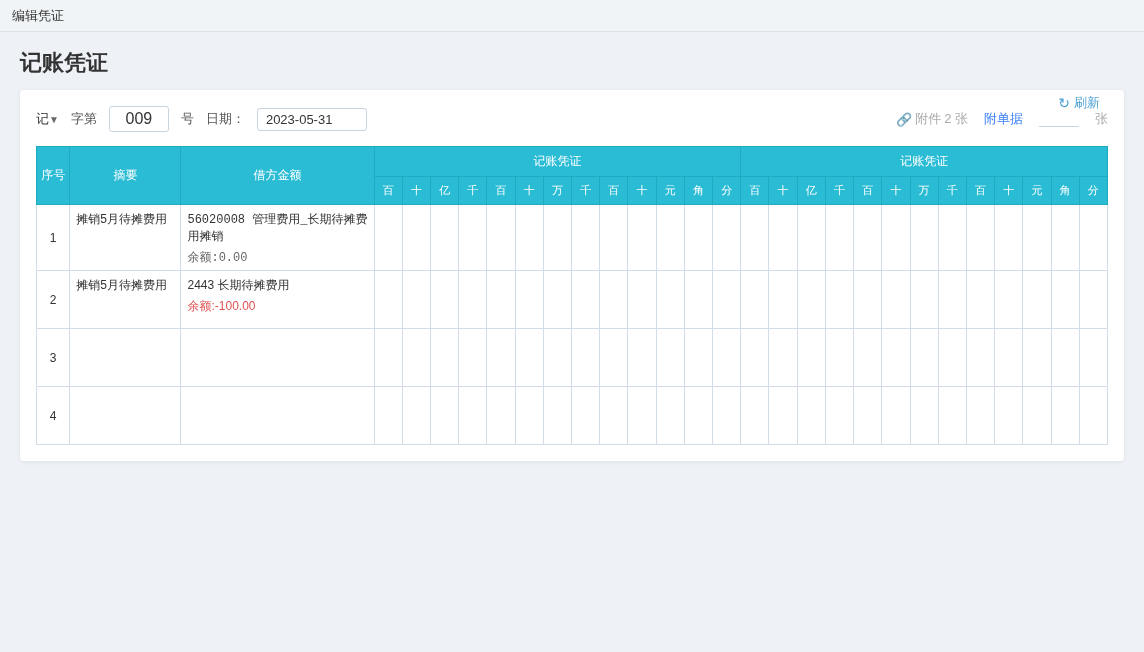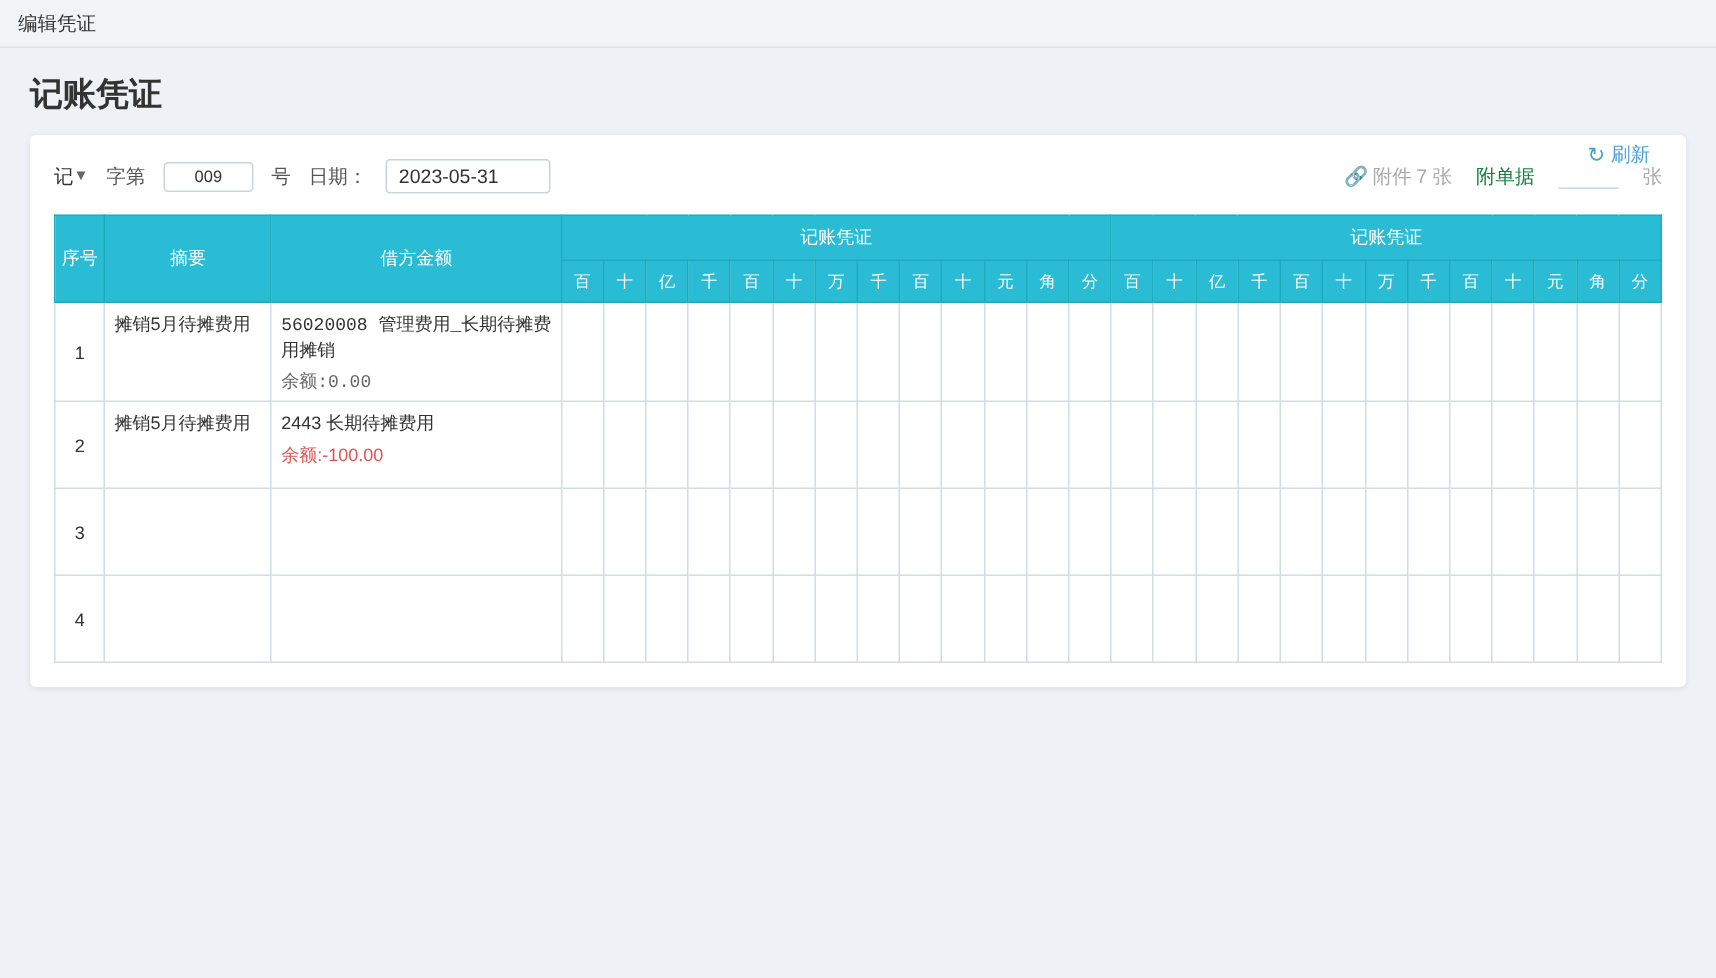--- a/index.html
+++ b/index.html
@@ -77,21 +77,21 @@
     .dropdown-arrow {
       font-size: 10px;
       color: #666;
     }
     .label-text { color: #555; }
     .number-input {
       border: 1px solid #c8d4e0;
       border-radius: 3px;
       padding: 3px 8px;
       width: 60px;
-      font-size: 11px;
+      font-size: 16px;
       color: #333;
       text-align: center;
     }
     .date-input {
       border: 1px solid #c8d4e0;
       border-radius: 3px;
       padding: 3px 8px;
       width: 110px;
       font-size: 13px;
       color: #333;
@@ -209,23 +209,23 @@
       <span class="label-text">字第</span>
       <input class="number-input" type="text" value="009" style="">
       <span class="label-text">号</span>
       <span class="label-text">日期：</span>
       <input class="date-input" type="text" value="2023-05-31" style="">
 
       <div class="attachment-area">
         <span class="attachment-link">
           <span>🔗</span>
           <span>附件</span>
-          <span>7 张</span>
+          <span>2 张</span>
         </span>
-        <span style="color:#15803d;">附单据</span>
+        <span style="color:#3b82f6;">附单据</span>
         <input class="zhang-input" type="text" value="" style="">
         <span style="color:#aaa;">张</span>
       </div>
     </div>
 
     <table class="voucher-table">
       <thead>
         <tr>
           <th rowspan="2" class="col-seq">序号</th>
           <th rowspan="2" class="col-summary">摘要</th>

